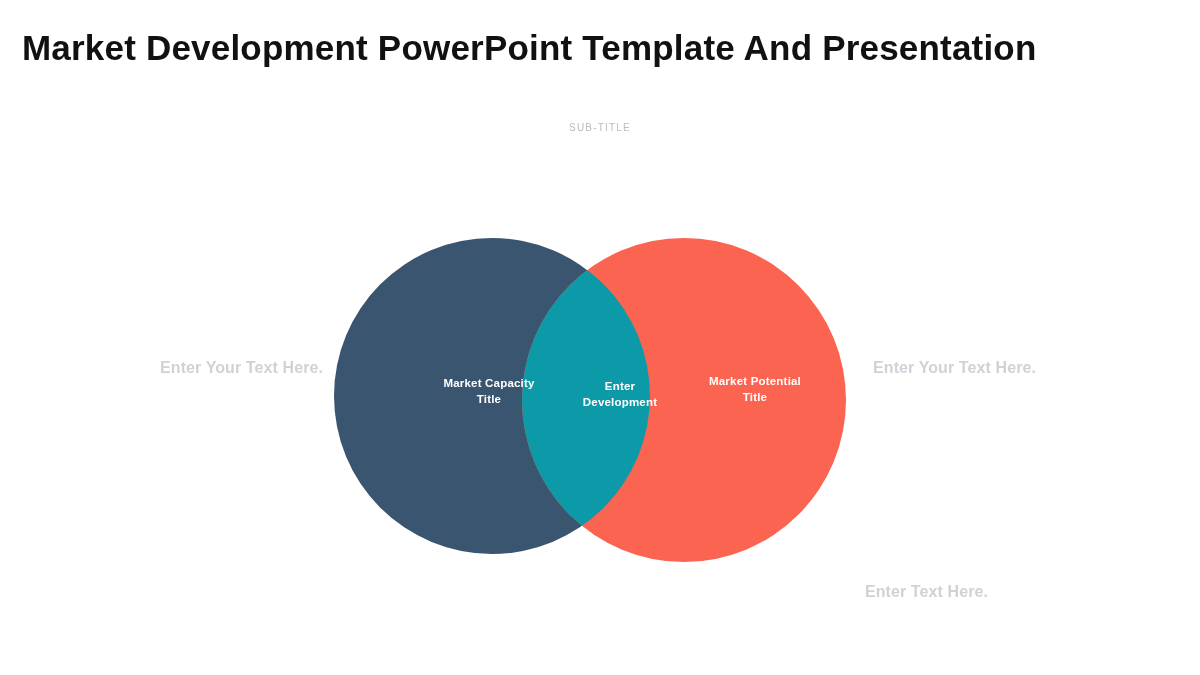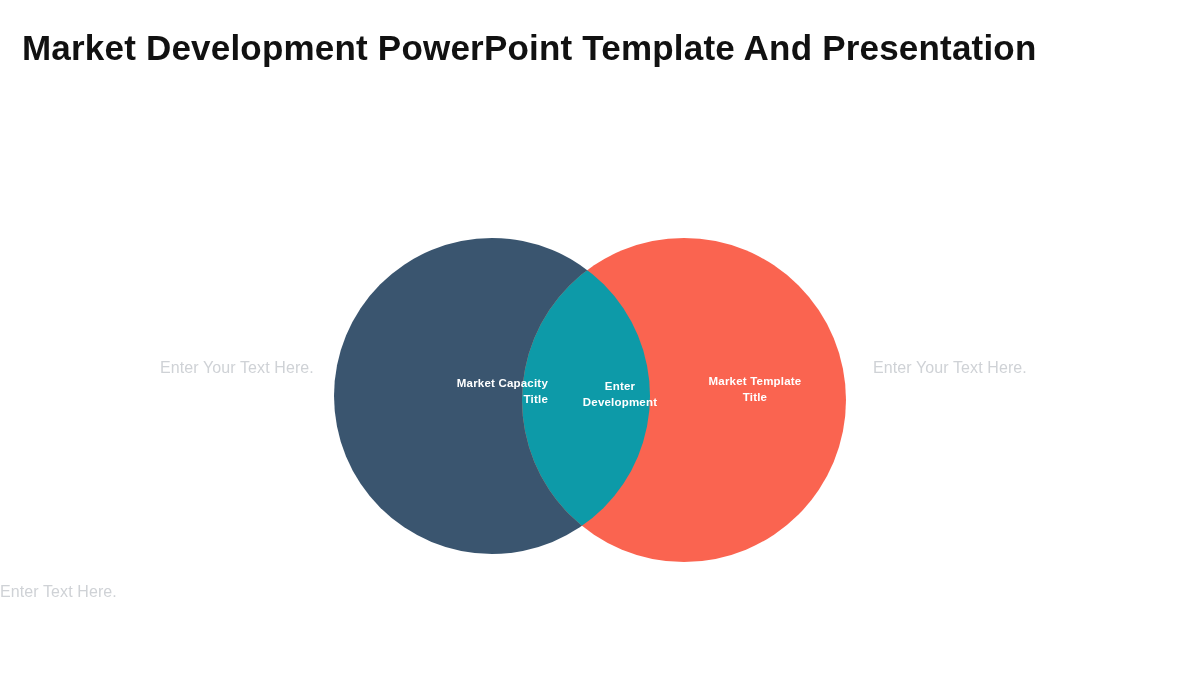--- a/index.html
+++ b/index.html
@@ -72,68 +72,68 @@
     position: absolute;
     text-align: center;
     color: #ffffff;
     font-size: 11.5px;
     line-height: 16px;
     font-weight: 700;
     letter-spacing: 0.2px;
     pointer-events: none;
   }
   #label-left {
-    left: 68px;
+    left: 84px;
     top: 165px;
     width: 150px;
-    text-align: right;
   }
   #label-center {
     left: 225px;
     top: 168px;
     width: 130px;
   }
   #label-right {
     left: 350px;
     top: 163px;
     width: 150px;
   }
 
   
   .caption {
     position: absolute;
     color: #cfd2d6;
     font-size: 16px;
     line-height: 22px;
-    font-weight: 400;
+    font-weight: 700;
     letter-spacing: 0.1px;
     white-space: nowrap;
   }
   #caption-left {
     left: 160px;
     top: 357px;
   }
   #caption-right {
     left: 873px;
     top: 357px;
   }
   #caption-bottom {
     left: 0;
     top: 581px;
     width: 988px;
-    text-align: left;
+    text-align: right;
   }
 </style>
 </head>
 <body>
 
 <div id="slide" style="background: rgb(255, 255, 255);">
 
   <div id="page-title">Market Development PowerPoint Template And Presentation</div>
 
+  <div id="sub-title">SUB-TITLE</div>
 
   <div id="venn-diagram">
     <svg id="venn-svg" viewBox="0 0 540 380" xmlns="http://www.w3.org/2000/svg">
       <defs>
         <clipPath id="clip-left">
           <circle cx="162" cy="186" r="158"></circle>
         </clipPath>
       </defs>
 
       <circle id="circle-left" cx="162" cy="186" r="158" fill="#3a556f"></circle>
@@ -149,21 +149,21 @@
       <div>Market Capacity</div>
       <div>Title</div>
     </div>
 
     <div class="venn-label" id="label-center">
       <div>Enter</div>
       <div>Development</div>
     </div>
 
     <div class="venn-label" id="label-right">
-      <div>Market Template</div>
+      <div>Market Potential</div>
       <div>Title</div>
     </div>
   </div>
 
   <div class="caption" id="caption-left" style="color: rgb(207, 210, 214);">Enter Your Text Here.</div>
 
   <div class="caption" id="caption-right" style="color: rgb(207, 210, 214);">Enter Your Text Here.</div>
 
   <div class="caption" id="caption-bottom" style="color: rgb(207, 210, 214);">Enter Text Here.</div>
 

